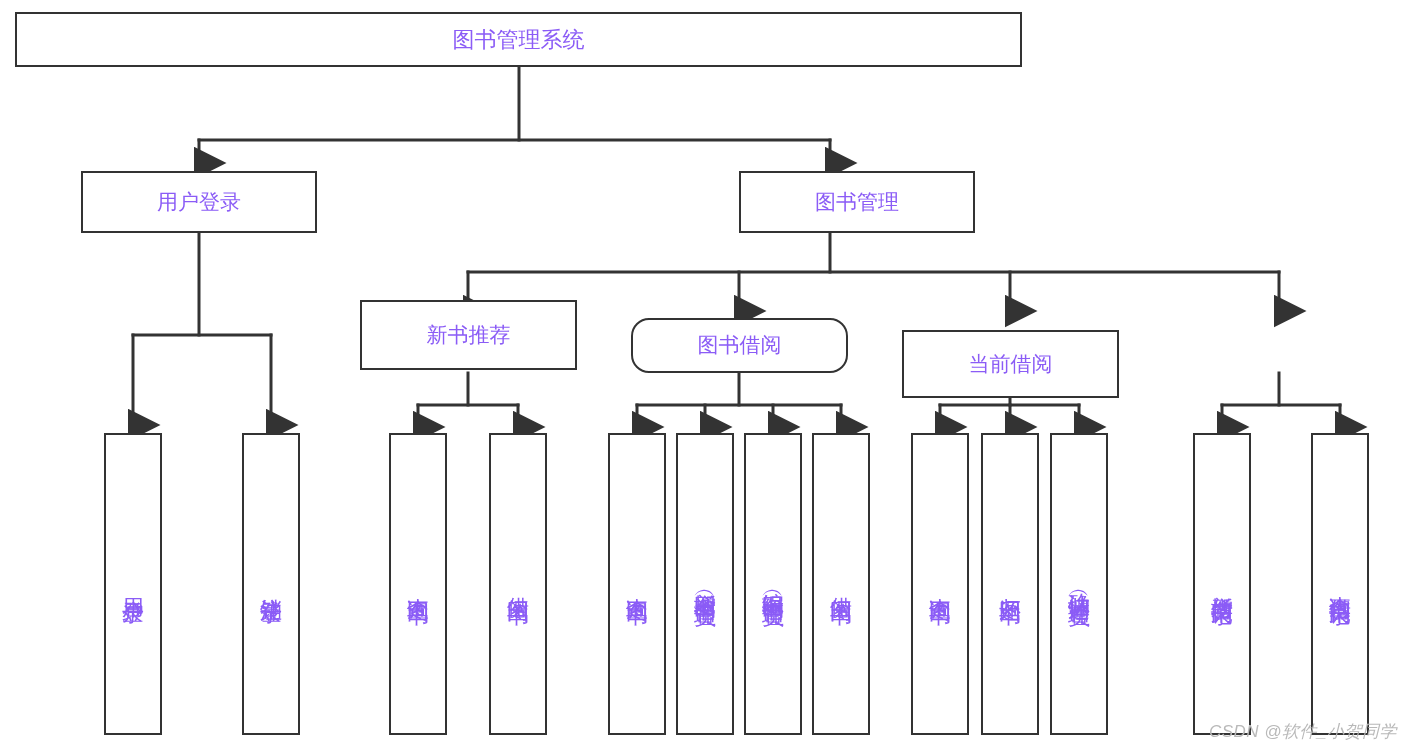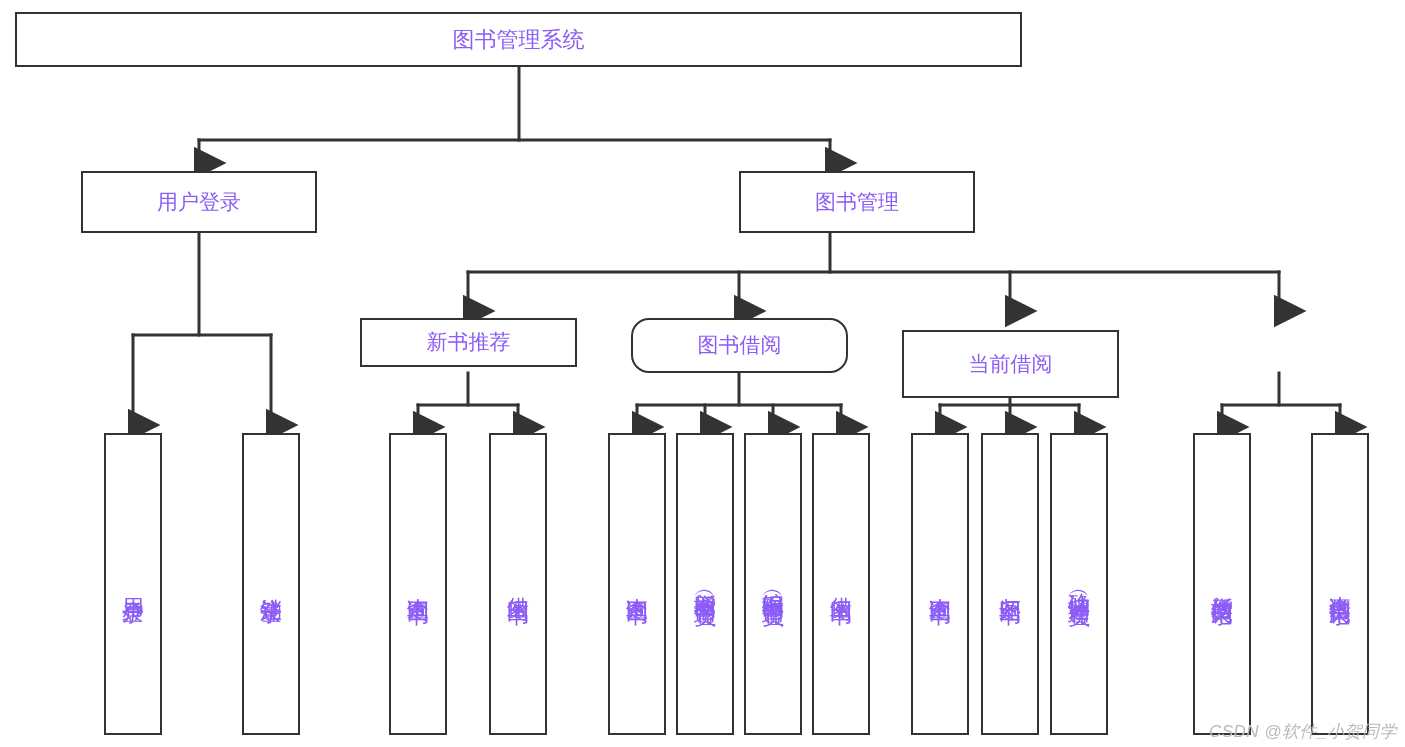--- a/index.html
+++ b/index.html
@@ -126,21 +126,21 @@
     <span>图书管理系统</span>
   </div>
 
   <div class="node h" style="left:81px; top:171px; width:236px; height:62px;">
     <span>用户登录</span>
   </div>
   <div class="node h" style="left:711px; top:171px; width:236px; height:62px;margin-left:28px;">
     <span>图书管理</span>
   </div>
 
-  <div class="node h" style="left:360px; top:318px; width:217px; height:49px;">
+  <div class="node h" style="left:360px; top:300px; width:217px; height:70px;">
     <span>新书推荐</span>
   </div>
   <div class="node h" style="left:631px; top:318px; width:217px; height:55px;border-radius:18px;">
     <span>图书借阅</span>
   </div>
   <div class="node h" style="left:902px; top:303px; width:217px; height:68px;margin-top:27px;">
     <span>当前借阅</span>
   </div>
 
   <div class="node v" style="left:104px; top:433px; width:58px; height:302px;">

